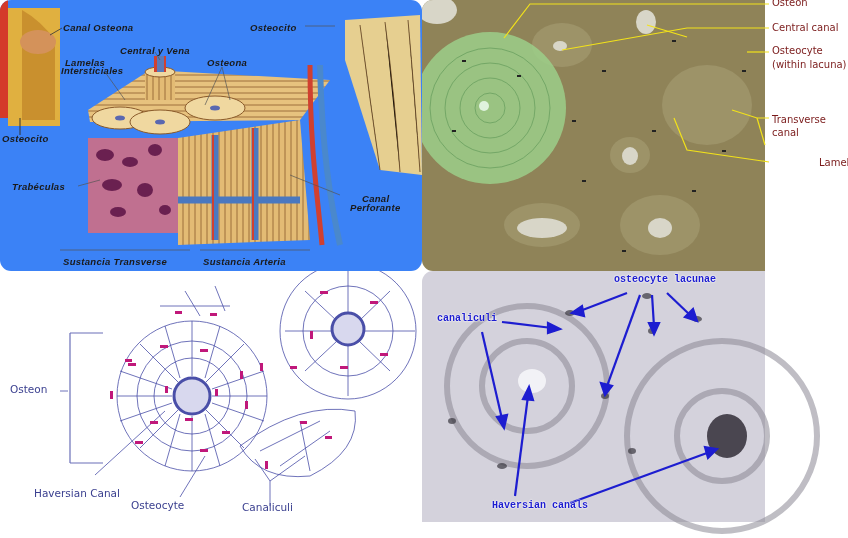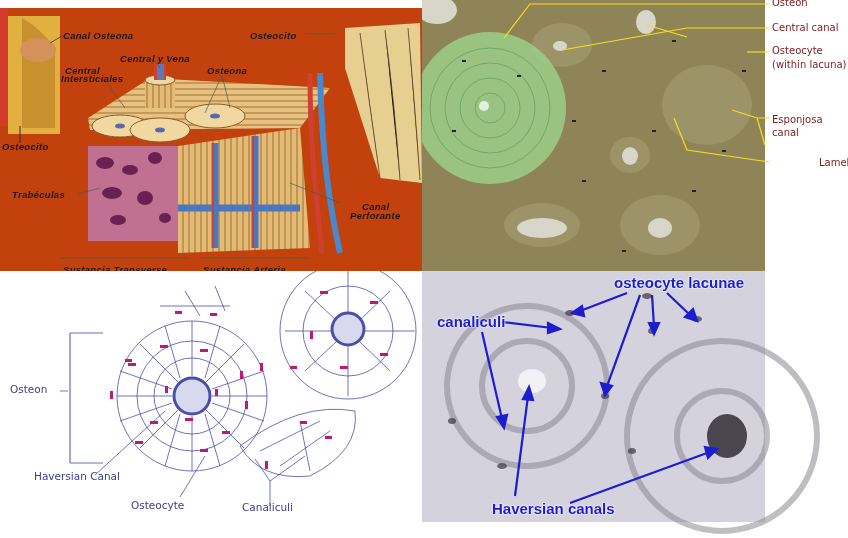--- a/index.html
+++ b/index.html
@@ -1,33 +1,33 @@
 <!DOCTYPE html>
 <html><head>
 <meta charset="utf-8">
 <style>
   html,body{margin:0;padding:0;background:#ffffff;}
   body{width:848px;height:538px;position:relative;overflow:hidden;font-family:"Liberation Sans",sans-serif;}
-  .panel{position:absolute;overflow:hidden;}
+  .panel{position:absolute;overflow:hidden;border-radius:11px;}
   svg{display:block;}
   .lbl{position:absolute;white-space:nowrap;}
   
   .tl .lbl{font-style:italic;font-weight:bold;font-size:9.5px;color:#1a1a1a;letter-spacing:0.3px;}
   
   .tr-lbl{position:absolute;white-space:nowrap;color:#7a1a1a;font-family:"DejaVu Sans",sans-serif;font-size:10px;}
   .tr-sub{font-size:10px;}
   
   .bl .lbl{color:#3a3f8f;font-family:"DejaVu Sans",sans-serif;font-size:10.5px;}
   
-  .br-lbl{position:absolute;white-space:nowrap;color:#1d1dd0;font-weight:bold;font-size:15px;text-shadow:0 0 2px #fff,0 0 2px #fff;}
+  .br-lbl{position:absolute;white-space:nowrap;color:#1d1dd0;font-weight:bold;font-size:10px;text-shadow:0 0 2px #fff,0 0 2px #fff;font-family:Liberation Mono, monospace;}
 </style>
 </head>
 <body>
 
-<div class="panel tl" style="left:0;top:8px;width:422px;height:271px;background:#c2410c;">
+<div class="panel tl" style="left:0;top:0;width:422px;height:271px;background:#3b82f6;">
   <svg width="422" height="271">
     <defs>
       <pattern id="lam" width="8" height="6" patternUnits="userSpaceOnUse">
         <rect width="8" height="6" fill="#e7c27e"></rect>
         <path d="M0 3 H8" stroke="#8a5a2a" stroke-width="0.8"></path>
       </pattern>
       <pattern id="vlam" width="6" height="8" patternUnits="userSpaceOnUse">
         <rect width="6" height="8" fill="#e3bb74"></rect>
         <path d="M3 0 V8" stroke="#8a5a2a" stroke-width="0.8"></path>
       </pattern>
@@ -88,21 +88,21 @@
       <line x1="78" y1="186" x2="100" y2="180"></line>
       <line x1="305" y1="26" x2="335" y2="26"></line>
       <line x1="290" y1="175" x2="340" y2="195"></line>
       <line x1="60" y1="250" x2="190" y2="250"></line>
         <line x1="200" y1="250" x2="310" y2="250"></line>
     </g>
   </svg>
   <span class="lbl" style="left:63px;top:22px;">Canal Osteona</span>
   <span class="lbl" style="left:2px;top:133px;">Osteocito</span>
   <span class="lbl" style="left:120px;top:45px;">Central y Vena</span>
-  <span class="lbl" style="left:65px;top:57px;">Central</span>
+  <span class="lbl" style="left:65px;top:57px;">Lamelas</span>
   <span class="lbl" style="left:61px;top:65px;">Intersticiales</span>
   <span class="lbl" style="left:207px;top:57px;text-align:right;">Osteona</span>
   <span class="lbl" style="left:250px;top:22px;">Osteocito</span>
   <span class="lbl" style="left:12px;top:181px;">Trabéculas</span>
   <span class="lbl" style="left:362px;top:193px;">Canal</span>
   <span class="lbl" style="left:350px;top:202px;">Perforante</span>
   <span class="lbl" style="left:63px;top:256px;">Sustancia Transverse</span>
   <span class="lbl" style="left:203px;top:256px;">Sustancia Arteria</span>
 </div>
 
@@ -154,21 +154,21 @@
       <path d="M325 52 L347 52"></path>
       <path d="M310 110 L335 118 L347 118"></path>
         <path d="M335 118 L343 145"></path>
       <path d="M252 118 L265 150 L347 162"></path>
     </g>
   </svg>
   <span class="tr-lbl" style="left:350px;top:-3px;">Osteon</span>
   <span class="tr-lbl" style="left:350px;top:22px;">Central canal</span>
   <span class="tr-lbl" style="left:350px;top:45px;">Osteocyte</span>
   <span class="tr-lbl tr-sub" style="left:350px;top:59px;">(within lacuna)</span>
-  <span class="tr-lbl" style="left:350px;top:114px;">Esponjosa</span>
+  <span class="tr-lbl" style="left:350px;top:114px;">Transverse</span>
   <span class="tr-lbl" style="left:350px;top:127px;">canal</span>
   <span class="tr-lbl" style="left:372px;top:157px;margin-left:25px;">Lamella</span>
 </div>
 
 <div class="panel bl" style="left:0;top:271px;width:422px;height:267px;background:#ffffff;">
   <svg width="422" height="267">
     <g stroke="#4a4fa8" stroke-width="0.8" fill="none">
 
       <g id="rad1">
         <circle cx="192" cy="125" r="75"></circle>
@@ -219,21 +219,21 @@
         <rect x="380" y="82" width="8" height="3"></rect>
         <rect x="290" y="95" width="7" height="3"></rect>
       <rect x="300" y="150" width="7" height="3"></rect>
         <rect x="325" y="165" width="7" height="3"></rect>
         <rect x="265" y="190" width="3" height="8"></rect>
       <rect x="175" y="40" width="7" height="3"></rect>
         <rect x="210" y="42" width="7" height="3"></rect>
     </g>
   </svg>
   <span class="lbl" style="left:10px;top:112px;">Osteon</span>
-  <span class="lbl" style="left:34px;top:199px;">Haversian Canal</span>
+  <span class="lbl" style="left:34px;top:216px;">Haversian Canal</span>
   <span class="lbl" style="left:131px;top:228px;">Osteocyte</span>
   <span class="lbl" style="left:242px;top:230px;">Canaliculi</span>
 </div>
 
 <div class="panel" style="left:422px;top:271px;width:426px;height:267px;background:#ffffff;">
   <svg width="426" height="267">
     <rect x="0" y="0" width="343" height="251" fill="#d4d2dc"></rect>
     <g fill="none" stroke="#8a8894" stroke-width="6" opacity="0.55">
       <circle cx="105" cy="115" r="45"></circle>
         <circle cx="105" cy="115" r="80"></circle>

